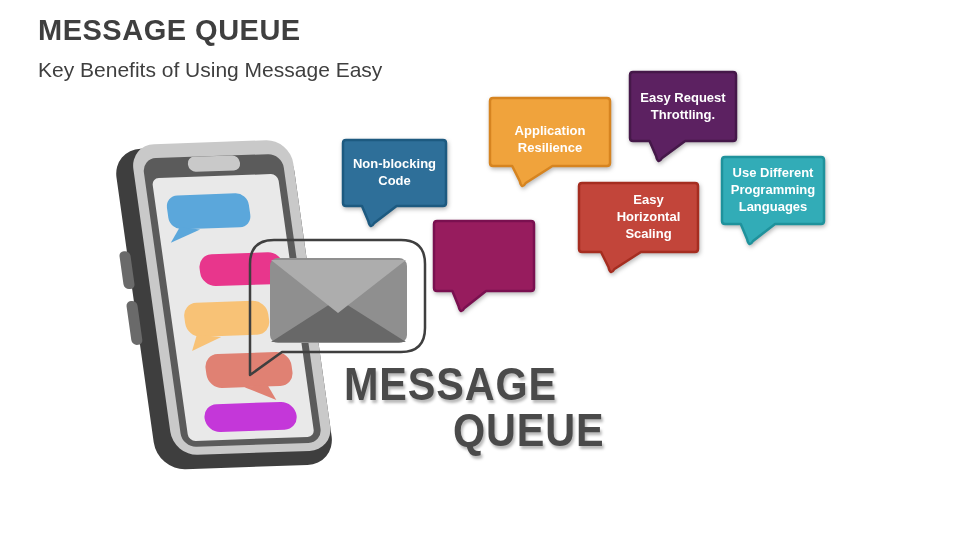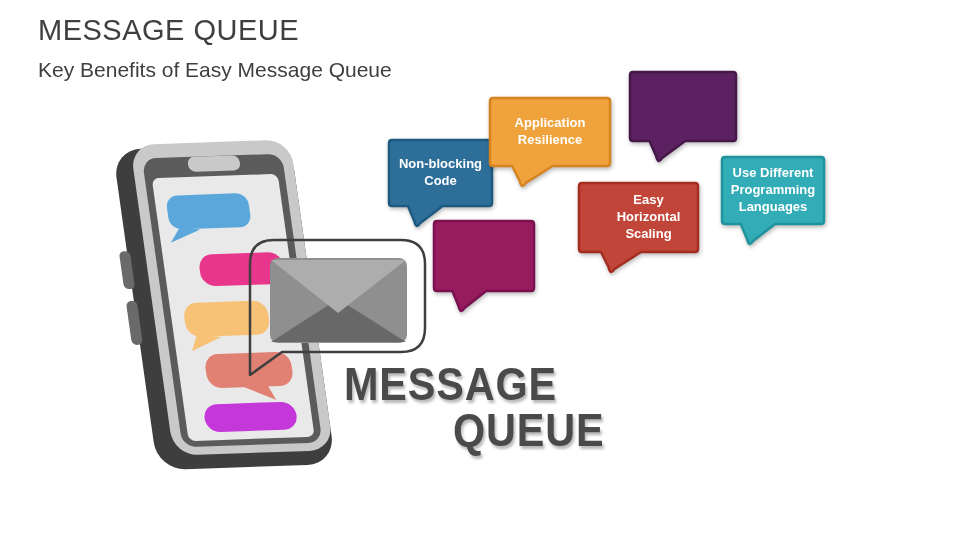--- a/index.html
+++ b/index.html
@@ -7,21 +7,21 @@
   .slide {
     position: relative;
     width: 960px; height: 540px;
     background: #ffffff;
     overflow: hidden;
     font-family: "Liberation Sans", sans-serif;
     margin: 0 auto;
   }
   .slide-title {
     position: absolute; left: 38px; top: 14px;
-    font-size: 29px; font-weight: normal; color: #3F3F3F;
+    font-size: 29px; font-weight: bold; color: #3F3F3F;
     letter-spacing: 0.5px;
   }
   .slide-subtitle {
     position: absolute; left: 38px; top: 58px;
     font-size: 21px; font-weight: normal; color: #3F3F3F;
   }
   .phone-svg { position: absolute; left: 95px; top: 135px; }
   .envelope-svg { position: absolute; left: 240px; top: 225px; }
   .watermark {
     position: absolute;
@@ -45,21 +45,21 @@
     color: #ffffff; font-weight: bold; font-size: 13px; line-height: 1.3;
     padding: 0 7px;
   }
 </style>
 </head>
 <body>
 
 <div class="slide">
 
   <div class="slide-title">MESSAGE QUEUE</div>
-  <div class="slide-subtitle">Key Benefits of Easy Message Queue</div>
+  <div class="slide-subtitle">Key Benefits of Using Message Easy</div>
 
   <svg class="phone-svg" width="290" height="370" viewBox="0 0 290 370">
     <g transform="translate(35,10) rotate(-2) skewX(6)">
       <rect x="-18" y="4" width="178" height="322" rx="28" fill="#3E3E3E"></rect>
       <rect x="-26" y="106" width="11" height="38" rx="5" fill="#6A6A6A"></rect>
       <rect x="-26" y="156" width="11" height="44" rx="5" fill="#6A6A6A"></rect>
       <rect x="0" y="0" width="160" height="312" rx="24" fill="#C9C9C9"></rect>
       <rect x="10" y="14" width="140" height="290" rx="14" fill="#5B5B5B"></rect>
       <rect x="17" y="34" width="126" height="264" rx="7" fill="#E9E9E9"></rect>
       <rect x="55" y="14" width="52" height="15" rx="7" fill="#C9C9C9"></rect>
@@ -85,36 +85,37 @@
   <svg class="envelope-svg" width="200" height="165" viewBox="0 0 200 165">
     <path d="M 34 15 Q 10 15 10 39 L 10 150 L 42 127 L 161 127 Q 185 127 185 103 L 185 39 Q 185 15 161 15 Z" fill="none" stroke-width="2.5" stroke-linejoin="round" stroke="#3F3F3F"></path>
     <g>
       <rect x="30" y="33" width="137" height="85" rx="8" stroke-width="1.5" fill="#8F8F8F"></rect>
       <polygon points="31,117 98,74 166,117" fill="#686868"></polygon>
       <polygon points="31,35 166,35 98,88" stroke-width="1" fill="#ADADAD"></polygon>
     </g>
   </svg>
 
   <div id="benefits-layer">
-      <div class="benefit" style="left: 342px; top: 139px; width: 105px; height: 94px; margin-left: 46px;">
+      <div class="benefit" style="left: 342px; top: 139px; width: 105px; height: 94px;">
         <svg width="105" height="94">
           <path d="M 4 1 H 101 Q 104 1 104 4 L 104 64 Q 104 67 101 67 L 54.6 67 L 32.3 84 Q 28.3 91 26.3 82 L 19.95 67 L 4 67 Q 1 67 1 64 L 1 4 Q 1 1 4 1 Z" stroke-width="2.5" stroke-linejoin="round" stroke="#1D5A80" fill="#2E6F99"></path>
         </svg>
         <div class="benefit-label" style="height: 68px;">Non-blocking Code</div>
       </div>
       <div class="benefit" style="left: 489px; top: 97px; width: 122px; height: 96px;">
         <svg width="122" height="96">
           <path d="M 4 1 H 118 Q 121 1 121 4 L 121 66 Q 121 69 118 69 L 63.440000000000005 69 L 36.72 86 Q 32.72 93 30.720000000000002 84 L 23.18 69 L 4 69 Q 1 69 1 66 L 1 4 Q 1 1 4 1 Z" stroke-width="2.5" stroke-linejoin="round" stroke="#D68420" fill="#F0A33C"></path>
         </svg>
-        <div class="benefit-label" style="height: 70px;">Application Resilience</div>
+        <div class="benefit-label" style="height: 70px; margin-top: 8px;">Application Resilience</div>
       </div>
       <div class="benefit" style="left: 629px; top: 71px; width: 108px; height: 97px;">
         <svg width="108" height="97">
           <path d="M 4 1 H 104 Q 107 1 107 4 L 107 67 Q 107 70 104 70 L 56.160000000000004 70 L 33.08 87 Q 29.080000000000002 94 27.080000000000002 85 L 20.52 70 L 4 70 Q 1 70 1 67 L 1 4 Q 1 1 4 1 Z" stroke-width="2.5" stroke-linejoin="round" stroke="#451849" fill="#5C2161"></path>
         </svg>
+        <div class="benefit-label" style="height: 71px;">Easy Request Throttling.</div>
       </div>
       <div class="benefit" style="left: 433px; top: 220px; width: 102px; height: 98px;">
         <svg width="102" height="98">
           <path d="M 4 1 H 98 Q 101 1 101 4 L 101 68 Q 101 71 98 71 L 53.04 71 L 31.52 88 Q 27.52 95 25.52 86 L 19.38 71 L 4 71 Q 1 71 1 68 L 1 4 Q 1 1 4 1 Z" stroke-width="2.5" stroke-linejoin="round" stroke="#7A1050" fill="#971C5E"></path>
         </svg>
       </div>
       <div class="benefit" style="left: 578px; top: 182px; width: 121px; height: 97px;">
         <svg width="121" height="97">
           <path d="M 4 1 H 117 Q 120 1 120 4 L 120 67 Q 120 70 117 70 L 62.92 70 L 36.46 87 Q 32.46 94 30.46 85 L 22.990000000000002 70 L 4 70 Q 1 70 1 67 L 1 4 Q 1 1 4 1 Z" stroke-width="2.5" stroke-linejoin="round" stroke="#A52D20" fill="#C2453A"></path>
         </svg>

